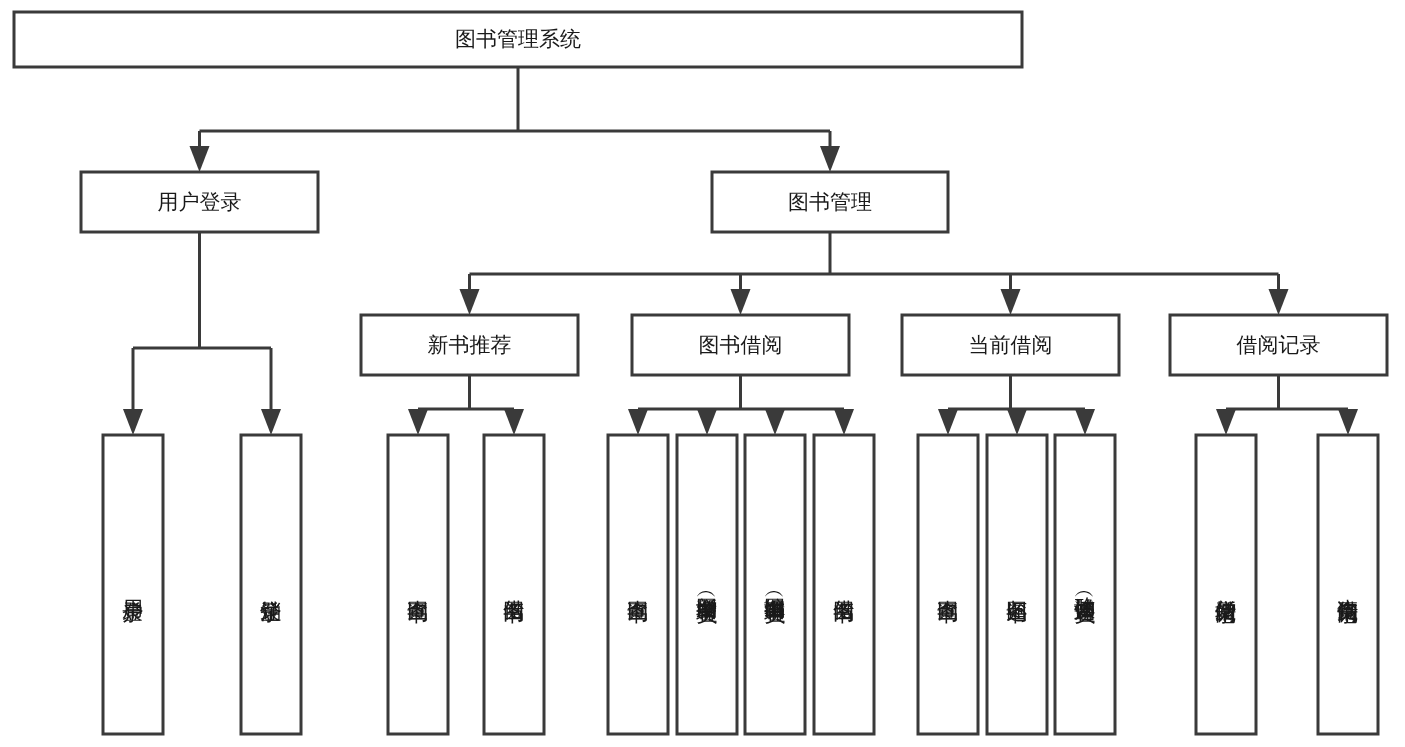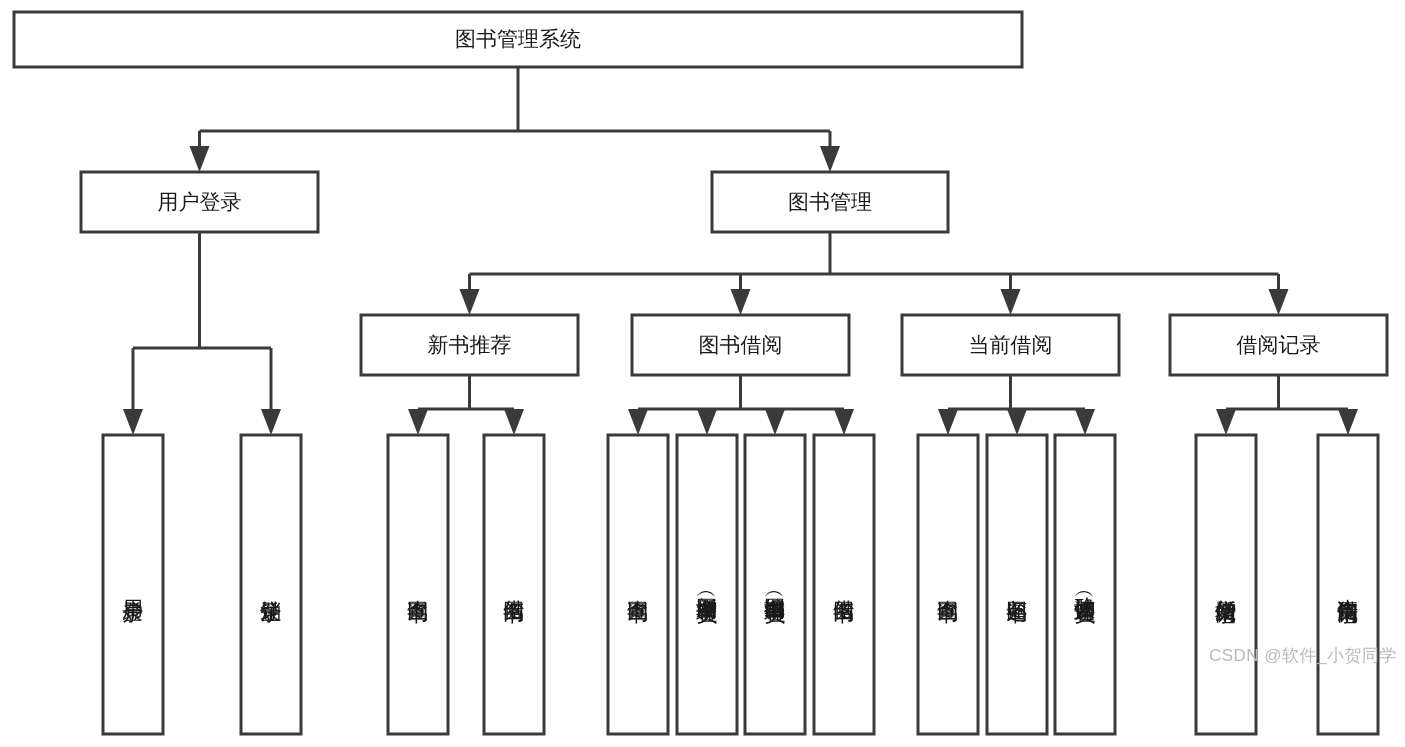--- a/index.html
+++ b/index.html
@@ -203,14 +203,13 @@
       <div class="leaf-text-wrap" style="left: 1055px; top: 435px; width: 60px; height: 299px;">
         <span class="leaf-label-v">确认归还（管理员）</span>
       </div>
       <div class="leaf-text-wrap" style="left: 1196px; top: 435px; width: 60px; height: 299px;">
         <span class="leaf-label-v">新增借阅记录</span>
       </div>
       <div class="leaf-text-wrap" style="left: 1318px; top: 435px; width: 60px; height: 299px;">
         <span class="leaf-label-v">查询借阅记录</span>
       </div>
     </div>
-  <div class="watermark">CSDN @软件_小贺同学</div>
 </div>
 
 </body></html>

